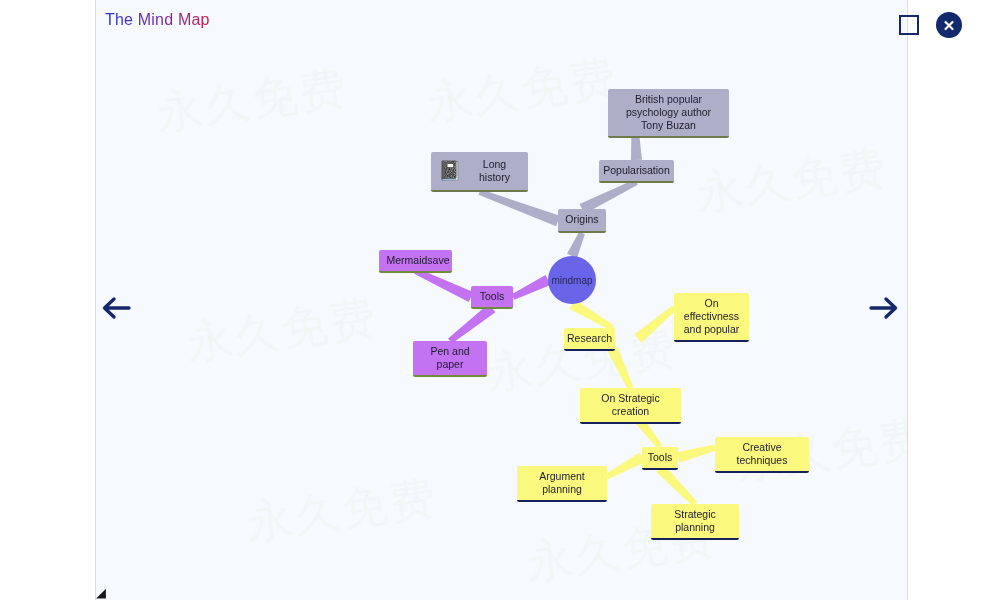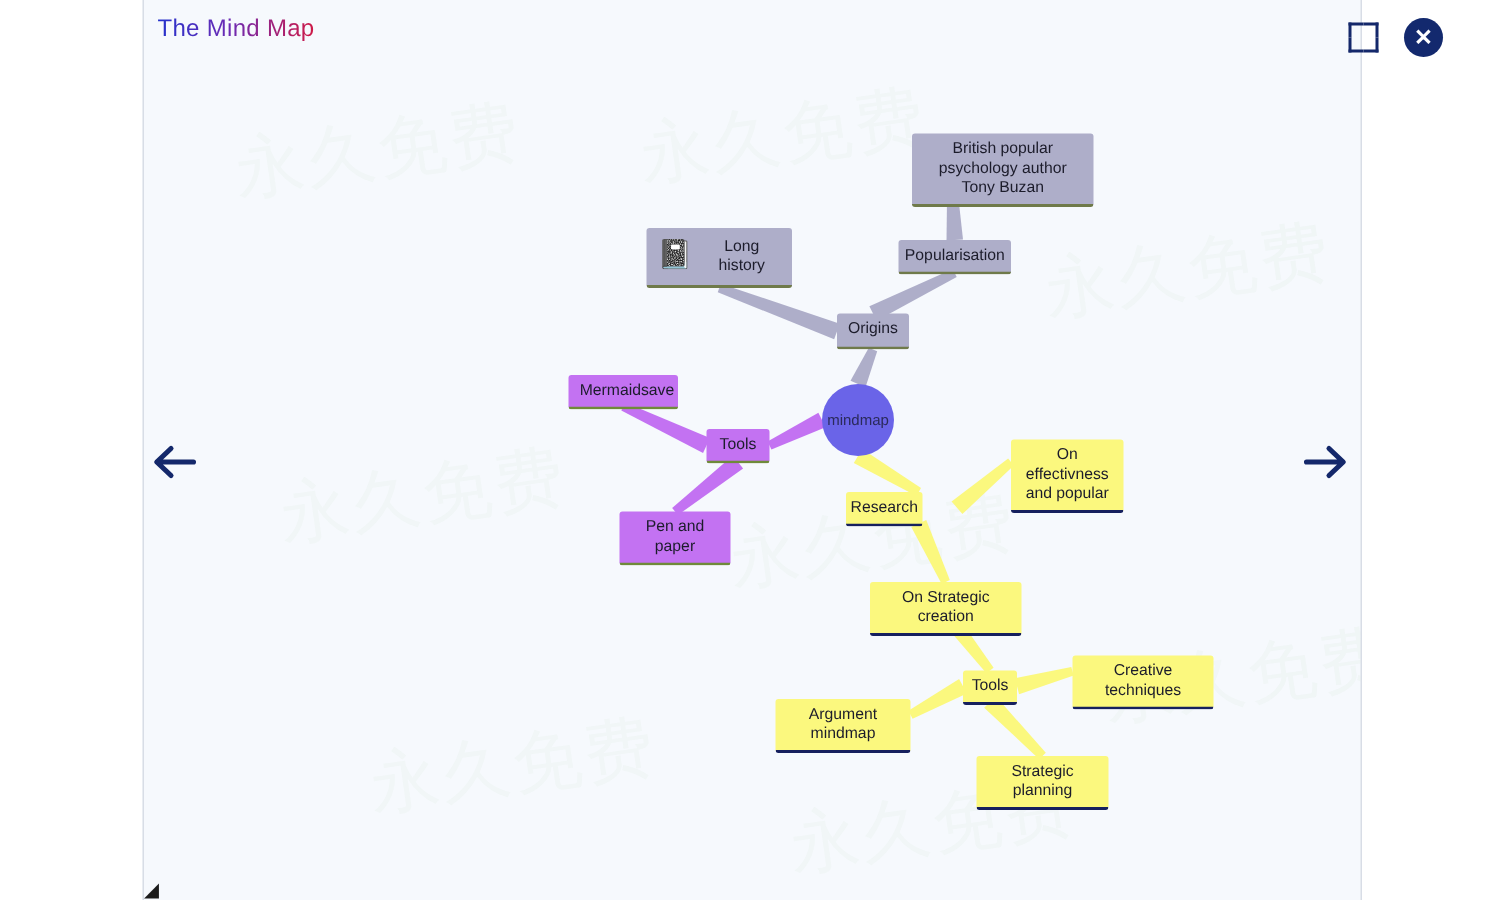--- a/index.html
+++ b/index.html
@@ -137,21 +137,21 @@
 Tony Buzan</span></div>
           <div class="node purple" style="left: 375px; top: 286px; width: 42px; min-height: 22px;"><span>Tools</span></div>
           <div class="node purple" style="left: 283px; top: 250px; width: 73px; min-height: 21px; padding-left: 12px;"><span>Mermaidsave</span></div>
           <div class="node purple" style="left: 317px; top: 341px; width: 74px; min-height: 21px;"><span>Pen and paper</span></div>
           <div class="node yellow" style="left: 468px; top: 328px; width: 51px; min-height: 21px;"><span>Research</span></div>
           <div class="node yellow" style="left: 578px; top: 293px; width: 75px; min-height: 30px;"><span>On effectivness
 and popular</span></div>
           <div class="node yellow" style="left: 484px; top: 388px; width: 101px; min-height: 21px;"><span>On Strategic creation</span></div>
           <div class="node yellow" style="left: 546px; top: 447px; width: 36px; min-height: 21px;"><span>Tools</span></div>
           <div class="node yellow" style="left: 619px; top: 437px; width: 94px; min-height: 21px;"><span>Creative techniques</span></div>
-          <div class="node yellow" style="left: 421px; top: 466px; width: 90px; min-height: 21px;"><span>Argument mindmap</span></div>
+          <div class="node yellow" style="left: 421px; top: 466px; width: 90px; min-height: 21px;"><span>Argument planning</span></div>
           <div class="node yellow" style="left: 555px; top: 504px; width: 88px; min-height: 21px;"><span>Strategic planning</span></div>
           <div class="root" style="left: 452px; top: 256px; width: 48px; height: 48px;">
             <span>mindmap</span>
           </div>
         </div>
     </div>
 
   </div>
 
   <div class="title">The Mind Map</div>

